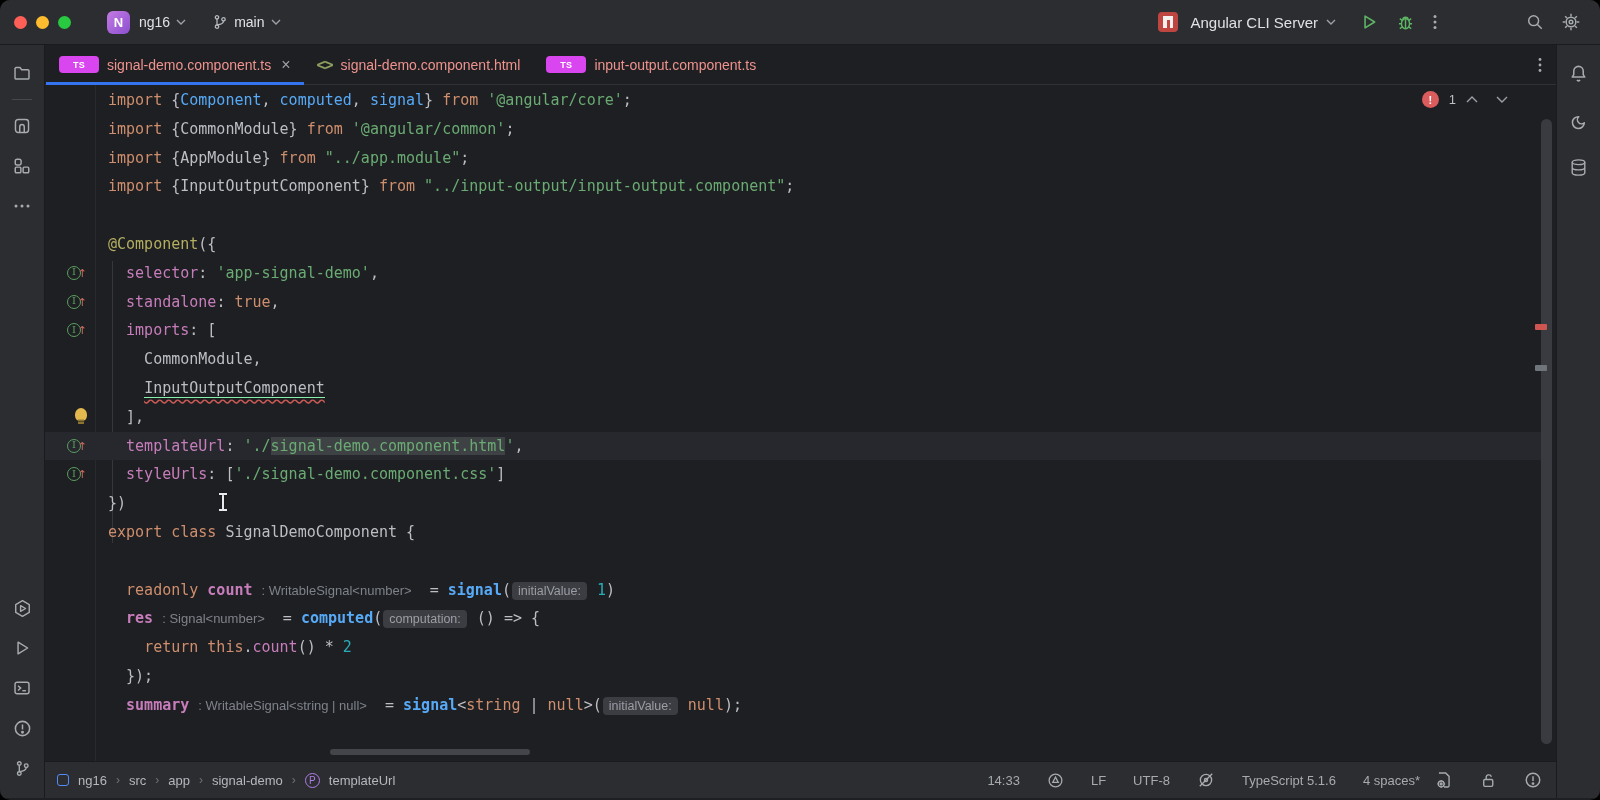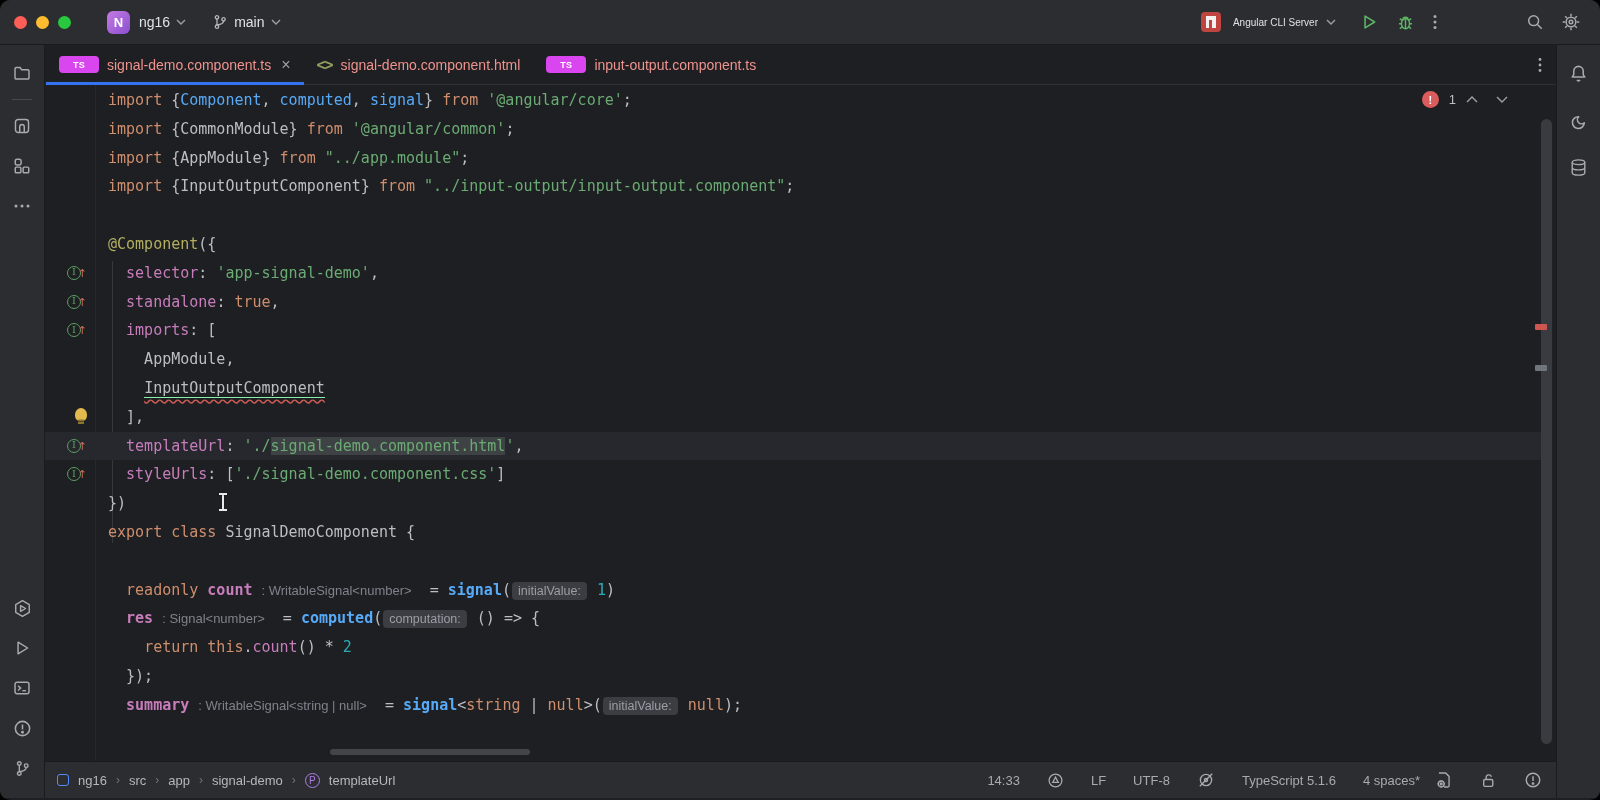--- a/index.html
+++ b/index.html
@@ -8,21 +8,21 @@
 
   
   .titlebar{height:45px;background:#2b2d30;border-bottom:1px solid #1a1b1d;display:flex;align-items:center;padding:0 14px;color:#dfe1e5;}
   .traffic{display:flex;gap:9px;margin-right:36px;}
   .tl{width:13px;height:13px;border-radius:50%;}
   .tl.r{background:#ff5f57}.tl.y{background:#febc2e}.tl.g{background:#28c840}
   .proj-badge{width:23px;height:23px;border-radius:6px;background:linear-gradient(135deg,#c47be2,#8b4fd0);color:#fff;font-weight:bold;font-size:13px;display:flex;align-items:center;justify-content:center;margin-right:9px;}
   .tb-item{display:flex;align-items:center;gap:6px;font-size:14px;color:#dfe1e5;margin-right:26px;cursor:default;}
   .tb-item svg{display:block}
   .spacer{flex:1}
-  .runcfg{display:flex;align-items:center;gap:8px;font-size:10px;margin-right:18px;}
+  .runcfg{display:flex;align-items:center;gap:8px;font-size:15px;margin-right:18px;}
   .npm-ic{position:relative;width:20px;height:20px;border-radius:4px;background:#bf4541;margin-right:4px;}
   .npm-ic .w{position:absolute;left:5px;top:4px;width:10px;height:12px;background:#f4f0ef;}
   .npm-ic .w i{position:absolute;left:3.5px;top:3.5px;width:3px;height:8.5px;background:#bf4541;display:block;}
   .icon-btn{width:30px;height:30px;display:flex;align-items:center;justify-content:center;border-radius:5px;}
   .gap-sm{margin-right:6px}
 
   
   .main{display:flex;height:753px;}
   .leftstrip{width:45px;background:#2b2d30;border-right:1px solid #1a1b1d;display:flex;flex-direction:column;align-items:center;padding:8px 0 10px 0;}
   .rightstrip{width:44px;background:#2b2d30;border-left:1px solid #1a1b1d;display:flex;flex-direction:column;align-items:center;padding-top:8px;}
@@ -249,21 +249,21 @@
         <div class="code-lines">
             <div class="cl"><span class="t-k">import </span><span class="t-p">{</span><span class="t-f">Component</span><span class="t-p">, </span><span class="t-f">computed</span><span class="t-p">, </span><span class="t-f">signal</span><span class="t-p">} </span><span class="t-k">from </span><span class="t-s">'@angular/core'</span><span class="t-p">;</span></div>
             <div class="cl"><span class="t-k">import </span><span class="t-p">{CommonModule} </span><span class="t-k">from </span><span class="t-s">'@angular/common'</span><span class="t-p">;</span></div>
             <div class="cl"><span class="t-k">import </span><span class="t-p">{AppModule} </span><span class="t-k">from </span><span class="t-s">"../app.module"</span><span class="t-p">;</span></div>
             <div class="cl"><span class="t-k">import </span><span class="t-p">{InputOutputComponent} </span><span class="t-k">from </span><span class="t-s">"../input-output/input-output.component"</span><span class="t-p">;</span></div>
             <div class="cl"></div>
             <div class="cl"><span class="t-d">@Component</span><span class="t-p">({</span></div>
             <div class="cl"><span class="gut"><span class="gi">I</span><span class="ga">↑</span></span><span class="t-p">  </span><span class="t-v">selector</span><span class="t-p">: </span><span class="t-s">'app-signal-demo'</span><span class="t-p">,</span></div>
             <div class="cl"><span class="gut"><span class="gi">I</span><span class="ga">↑</span></span><span class="t-p">  </span><span class="t-v">standalone</span><span class="t-p">: </span><span class="t-k">true</span><span class="t-p">,</span></div>
             <div class="cl"><span class="gut"><span class="gi">I</span><span class="ga">↑</span></span><span class="t-p">  </span><span class="t-v">imports</span><span class="t-p">: [</span></div>
-            <div class="cl"><span class="t-p">    AppModule,</span></div>
+            <div class="cl"><span class="t-p">    CommonModule,</span></div>
             <div class="cl"><span class="t-p">    </span><span class="t-e">InputOutputComponent</span></div>
             <div class="cl"><span class="bulb"></span><span class="t-p">  ],</span></div>
             <div class="cl cur"><span class="gut"><span class="gi">I</span><span class="ga">↑</span></span><span class="t-p">  </span><span class="t-v">templateUrl</span><span class="t-p">: </span><span class="t-s">'./</span><span class="t-shl">signal-demo.component.html</span><span class="t-s">'</span><span class="t-p">,</span></div>
             <div class="cl"><span class="gut"><span class="gi">I</span><span class="ga">↑</span></span><span class="t-p">  </span><span class="t-v">styleUrls</span><span class="t-p">: [</span><span class="t-s">'./signal-demo.component.css'</span><span class="t-p">]</span></div>
             <div class="cl"><span class="t-p">})</span></div>
             <div class="cl"><span class="t-k">export </span><span class="t-k">class </span><span class="t-p">SignalDemoComponent {</span></div>
             <div class="cl"></div>
             <div class="cl"><span class="t-p">  </span><span class="t-k">readonly </span><span class="t-vb">count </span><span class="t-h">: WritableSignal&lt;number&gt;</span><span class="t-p">  = </span><span class="t-fb">signal</span><span class="t-p">(</span><span class="t-hb">initialValue:</span><span class="t-p"> </span><span class="t-n">1</span><span class="t-p">)</span></div>
             <div class="cl"><span class="t-p">  </span><span class="t-vb">res </span><span class="t-h">: Signal&lt;number&gt;</span><span class="t-p">  = </span><span class="t-fb">computed</span><span class="t-p">(</span><span class="t-hb">computation:</span><span class="t-p"> () =&gt; {</span></div>
             <div class="cl"><span class="t-p">    </span><span class="t-k">return </span><span class="t-k">this</span><span class="t-p">.</span><span class="t-v">count</span><span class="t-p">() * </span><span class="t-n">2</span></div>

